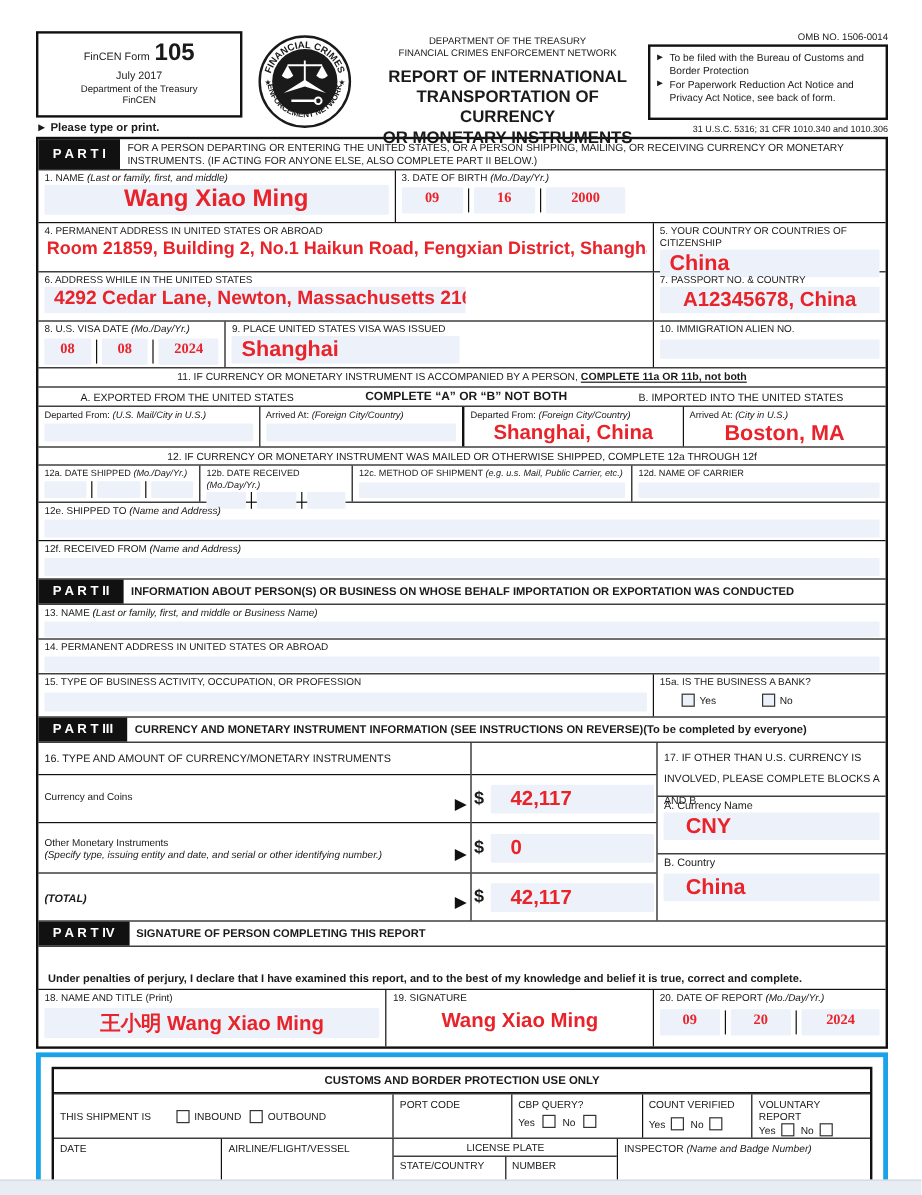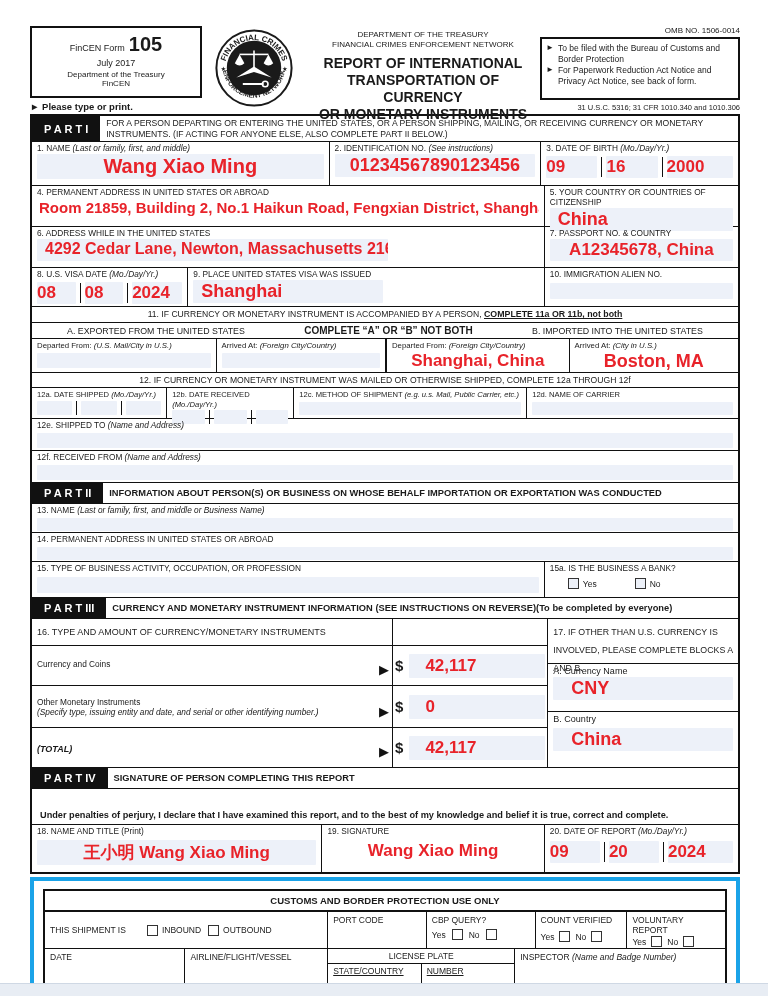--- a/index.html
+++ b/index.html
@@ -39,21 +39,21 @@
   .lbl { font-size:8.3px; line-height:1.2; }
   .hint { font-style:italic; }
   .part-bar { display:flex; align-items:stretch; }
   .pl { background:#111; color:#fff; font-weight:bold; font-size:11px; padding:4px 12px; display:flex; align-items:center; white-space:nowrap; }
   .pdesc { font-size:8.6px; padding:2px 6px; display:flex; align-items:center; line-height:1.25; }
   .pdesc.bold { font-weight:bold; font-size:9.3px; }
   .fill { background:#edf1f9; display:block; border-radius:1px; }
   .val { color:#e8232a; font-weight:bold; }
   .vline { min-height:22px; padding:1px 8px; font-size:16px; white-space:nowrap; overflow:hidden; }
   .dgrp { display:flex; align-items:center; margin-top:2px; }
-  .dseg { flex:1; text-align:left; font-size:17px; padding:1px 0; min-height:22px; }
+  .dseg { flex:1; text-align:center; font-size:12px; padding:1px 0; min-height:22px;font-family:Liberation Serif, serif; }
   .dseg.wide { flex:1.3; }
   .dsep { width:1px; background:#111; height:20px; margin:0 4px; flex:none; }
   .center-bar { justify-content:center; text-align:center; }
   .b11 { font-size:8.6px; padding:2px 4px; }
   .b11 b u { font-size:8.8px; }
   .abrow { font-size:8.8px; display:flex; width:100%; padding:2px 6px; align-items:center; }
   .abrow .mid { font-weight:bold; font-size:10px; }
   .cb { display:inline-block; width:11px; height:11px; border:1.3px solid #333; background:#fff; vertical-align:middle; }
   .cb.tint { background:#edf1f9; }
   .yn { font-size:8.5px; display:flex; align-items:center; gap:4px; }
@@ -76,21 +76,21 @@
   .cbp-outer { border:4px solid #1aa3e8; margin-top:3px; padding:8px 9px 2px; background:#fff; }
   .cbp-table { border:2px solid #111; }
   .cbp-title { text-align:center; font-weight:bold; font-size:9.5px; padding:4px 0; border-bottom:1px solid #111; }
   .crow { display:flex; border-top:1px solid #111; }
   .crow:first-of-type { border-top:none; }
   .ccell { border-left:1px solid #111; padding:3px 5px; font-size:8.5px; }
   .ccell:first-child { border-left:none; }
   .ship-line { display:flex; align-items:center; gap:7px; height:100%; }
   .lp-head { text-align:center; border-bottom:1px solid #111; padding:2px 0; }
   .lp-sub { display:flex; flex:1; }
-  .lp-sub > div { flex:1; padding:2px 5px;text-decoration:underline; }
+  .lp-sub > div { flex:1; padding:2px 5px; }
   .lp-sub > div + div { border-left:1px solid #111; }
   .cbp-footer { display:flex; justify-content:space-between; align-items:flex-end; padding:3px 2px 4px; }
   .cn-note { color:#1aa3e8; font-weight:bold; font-size:21px; font-family:"Liberation Sans","DejaVu Sans",sans-serif; }
   .bottom-strip { position:absolute; left:0; bottom:0; width:100%; height:13px; background:#e8edf4; border-top:1px solid #cfd8e4; }
 </style>
 </head>
 <body>
 
 <div class="page">
 
@@ -167,24 +167,20 @@
     <div class="frow part-bar">
       <div class="pl">P A R T I</div>
       <div class="pdesc" style="flex:1">FOR A PERSON DEPARTING OR ENTERING THE UNITED STATES, OR A PERSON SHIPPING, MAILING, OR RECEIVING CURRENCY OR MONETARY INSTRUMENTS. (IF ACTING FOR  ANYONE ELSE, ALSO COMPLETE PART II BELOW.)</div>
     </div>
 
     <div class="frow" style="height:44px">
       <div class="cell" style="width:42%">
         <div class="lbl"><span>1. NAME</span> <span class="hint">(Last or family, first, and middle)</span></div>
         <div class="fill val vline" style="font-size:20px; text-align:center">Wang Xiao Ming</div>
       </div>
-      <div class="cell" style="width:30%">
-        <div class="lbl"><span>2. IDENTIFICATION NO.</span>  <span class="hint">(See instructions)</span></div>
-        <div class="fill val vline" style="font-size:18px; text-align:center">01234567890123456</div>
-      </div>
       <div class="cell" style="width:28%">
         <div class="lbl"><span>3. DATE OF BIRTH</span> <span class="hint">(Mo./Day/Yr.)</span></div>
         <div class="dgrp">
           <span class="fill val dseg">09</span>
           <span class="dsep"></span>
           <span class="fill val dseg">16</span>
           <span class="dsep"></span>
           <span class="fill val dseg wide">2000</span>
         </div>
       </div>

